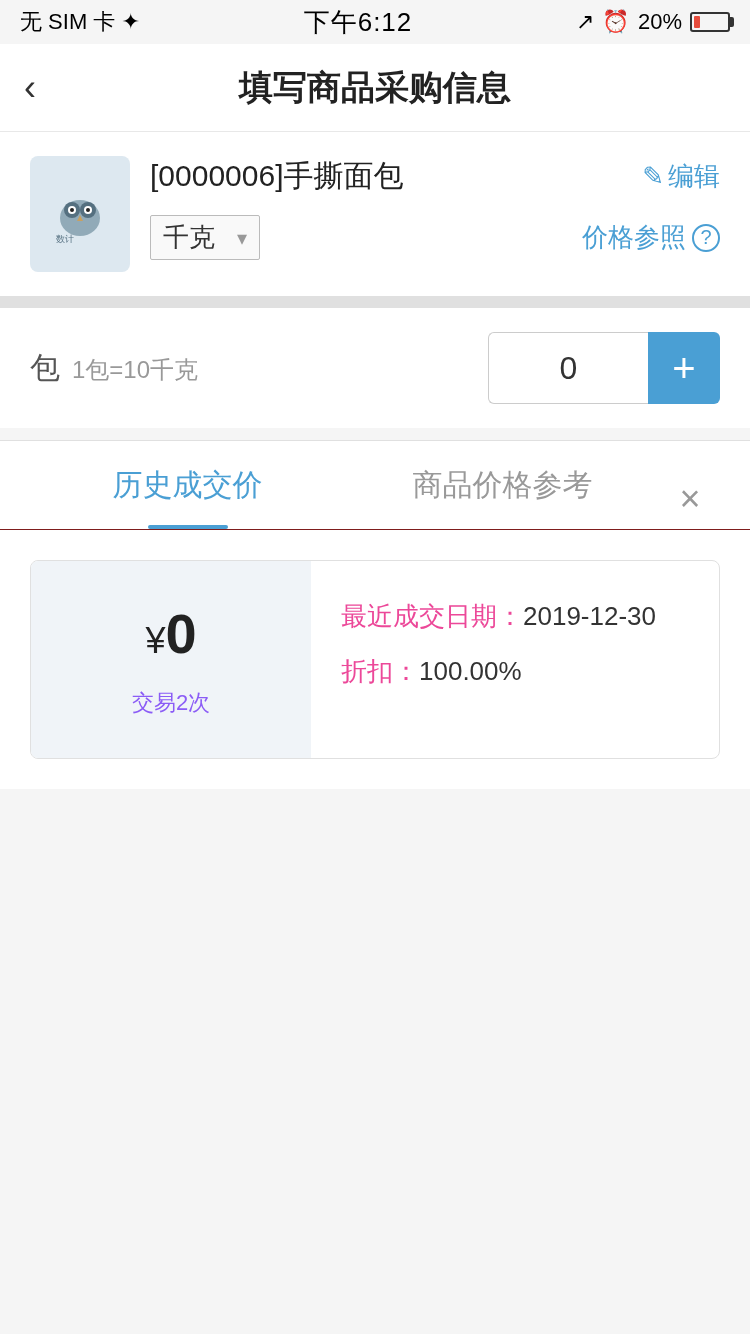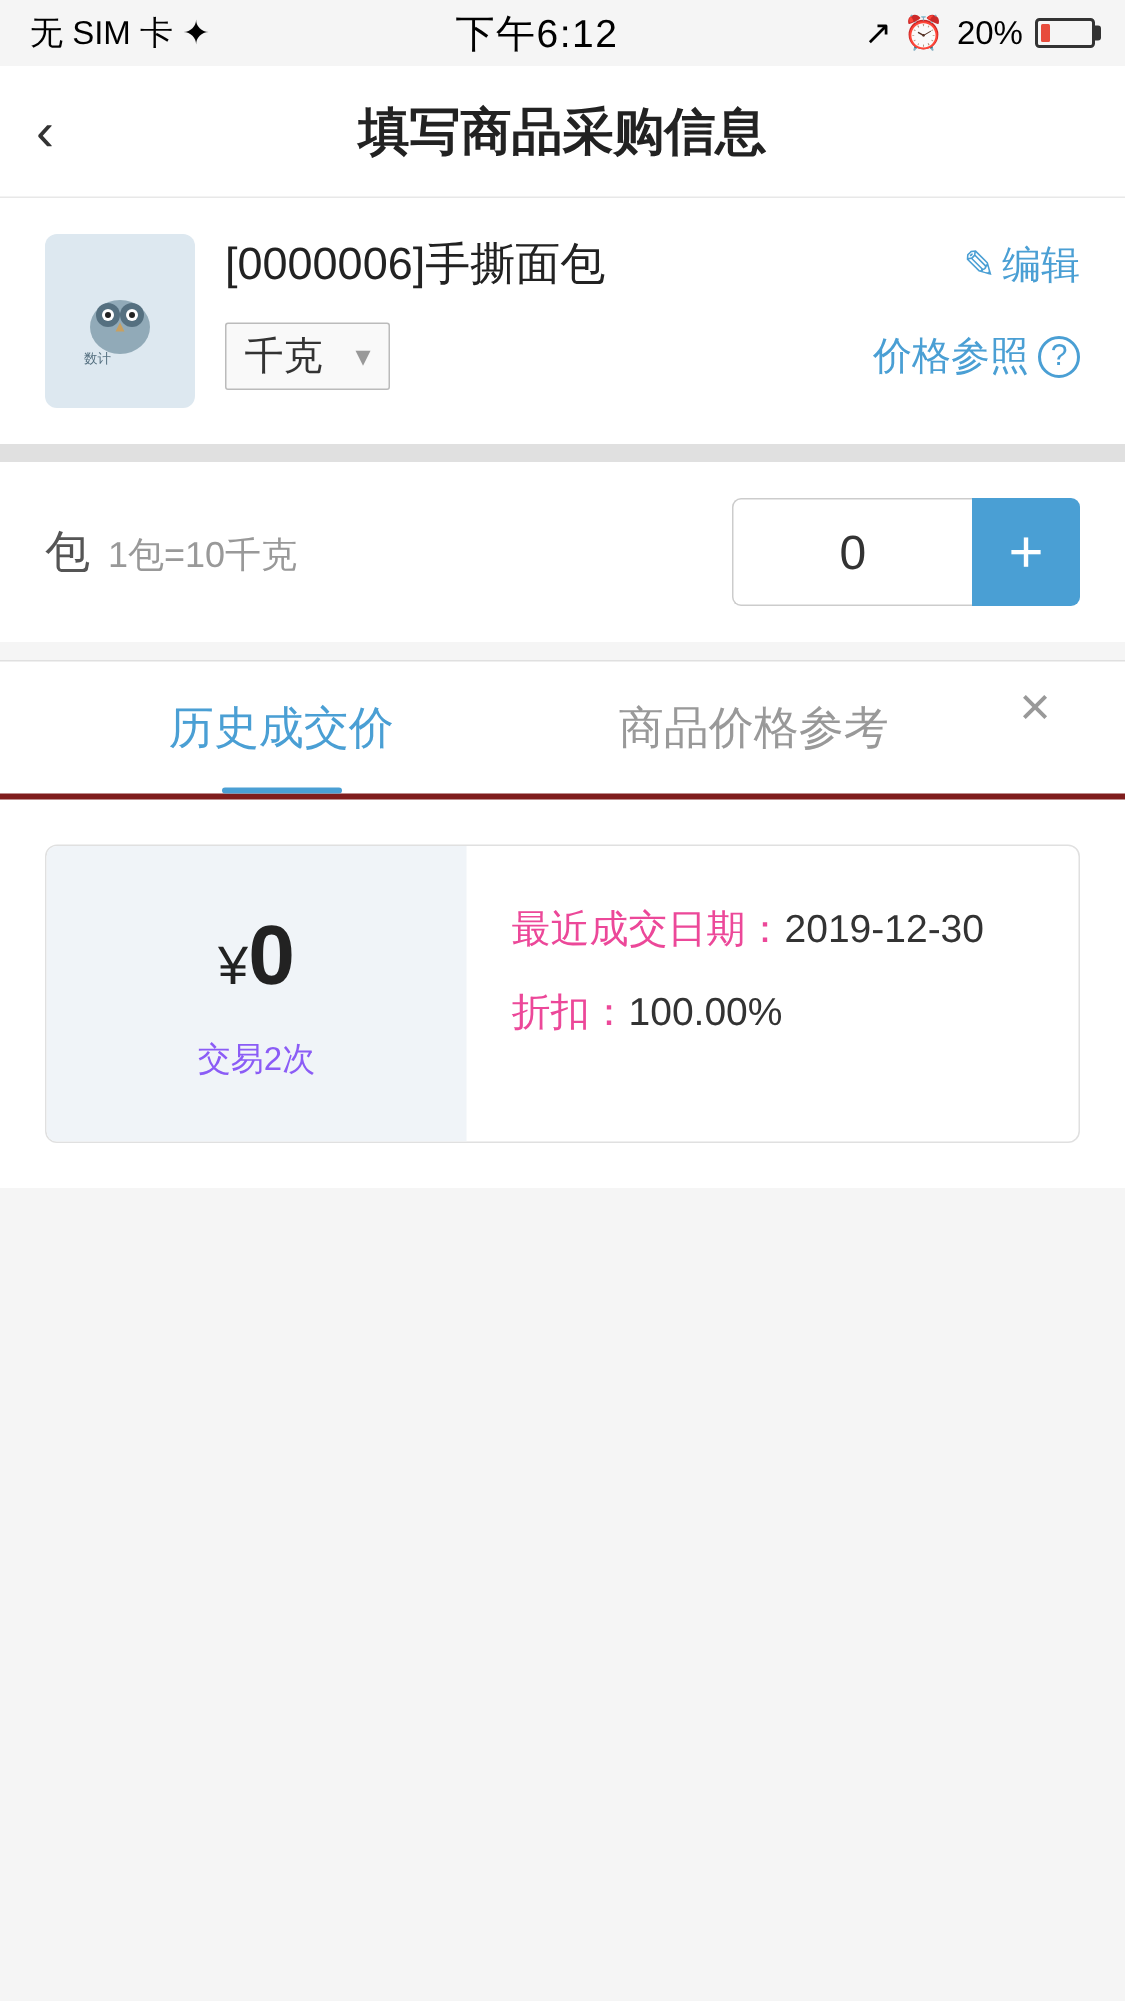--- a/index.html
+++ b/index.html
@@ -236,23 +236,23 @@
     
     .bottom-panel {
       background: #ffffff;
       margin-top: 12px;
       border-top: 1px solid #e0e0e0;
     }
 
     
     .tabs-row {
       display: flex;
-      align-items: flex-start;
+      align-items: flex-end;
       padding: 0 30px;
-      border-bottom: 4px solid #7f1d1d;
+      border-bottom: 1px solid #7f1d1d;
       position: relative;
     }
     .tab-item {
       flex: 1;
       height: 88px;
       display: flex;
       flex-direction: column;
       align-items: center;
       justify-content: center;
       font-size: 30px;

